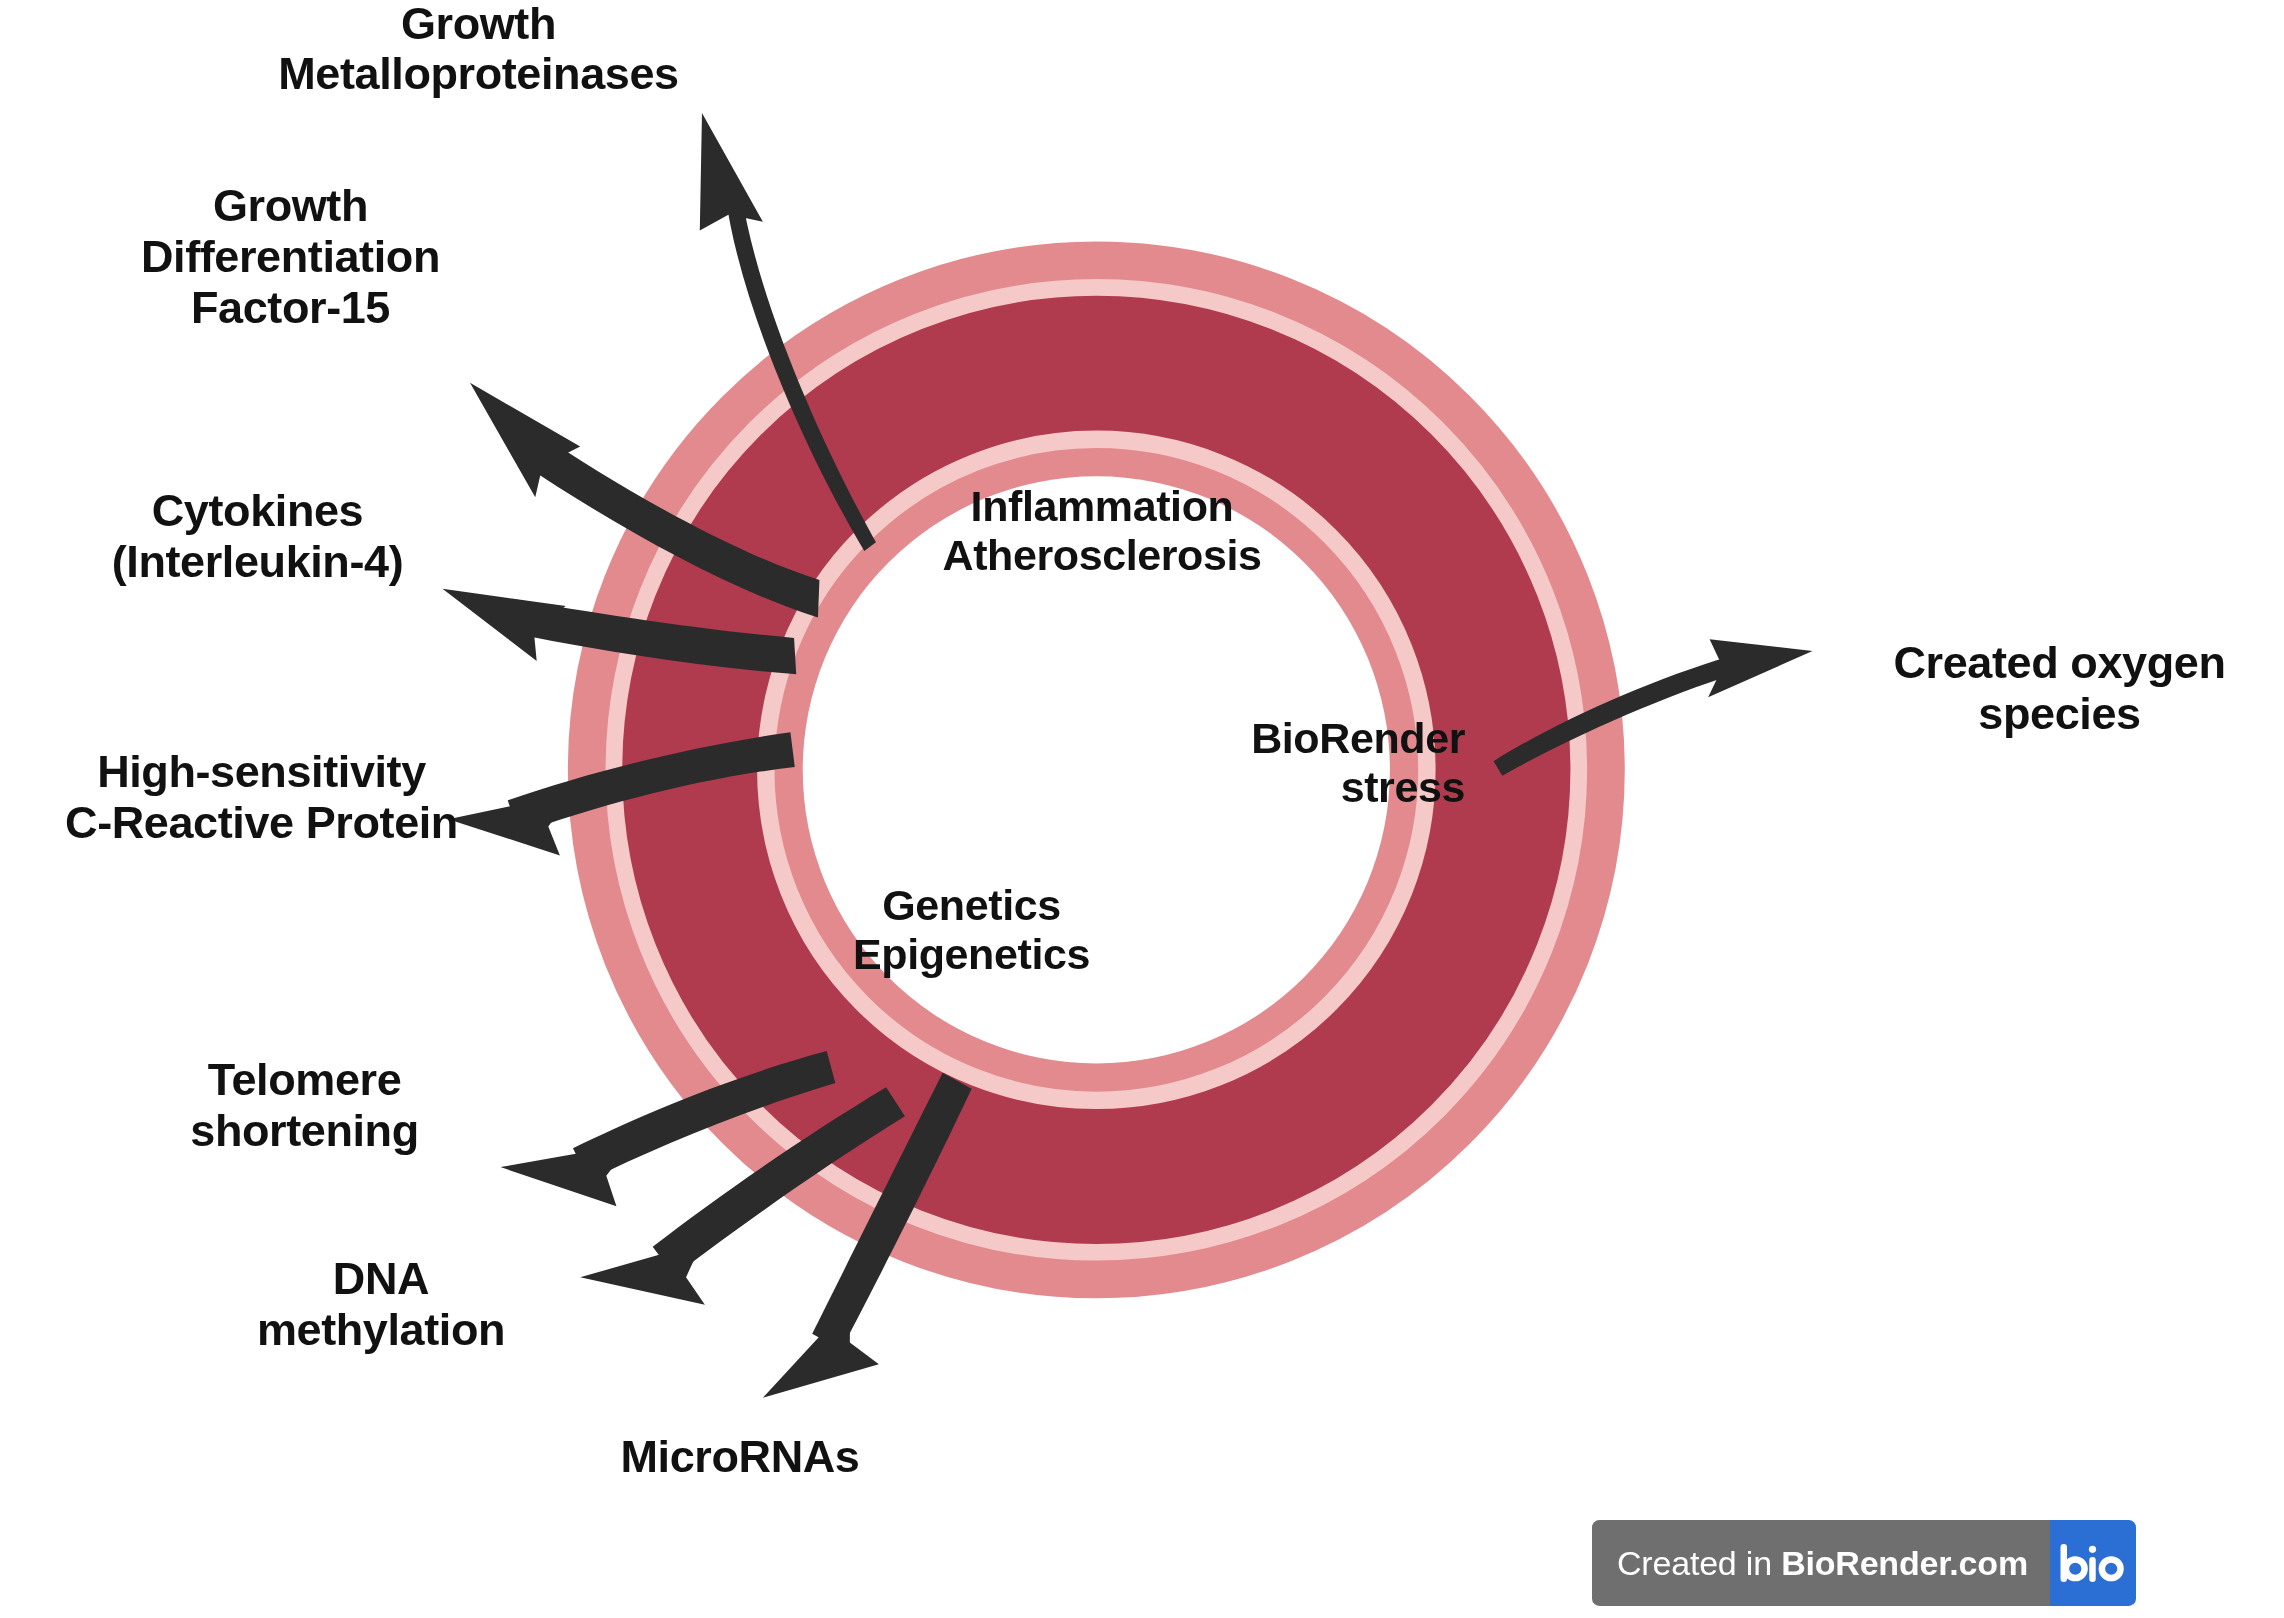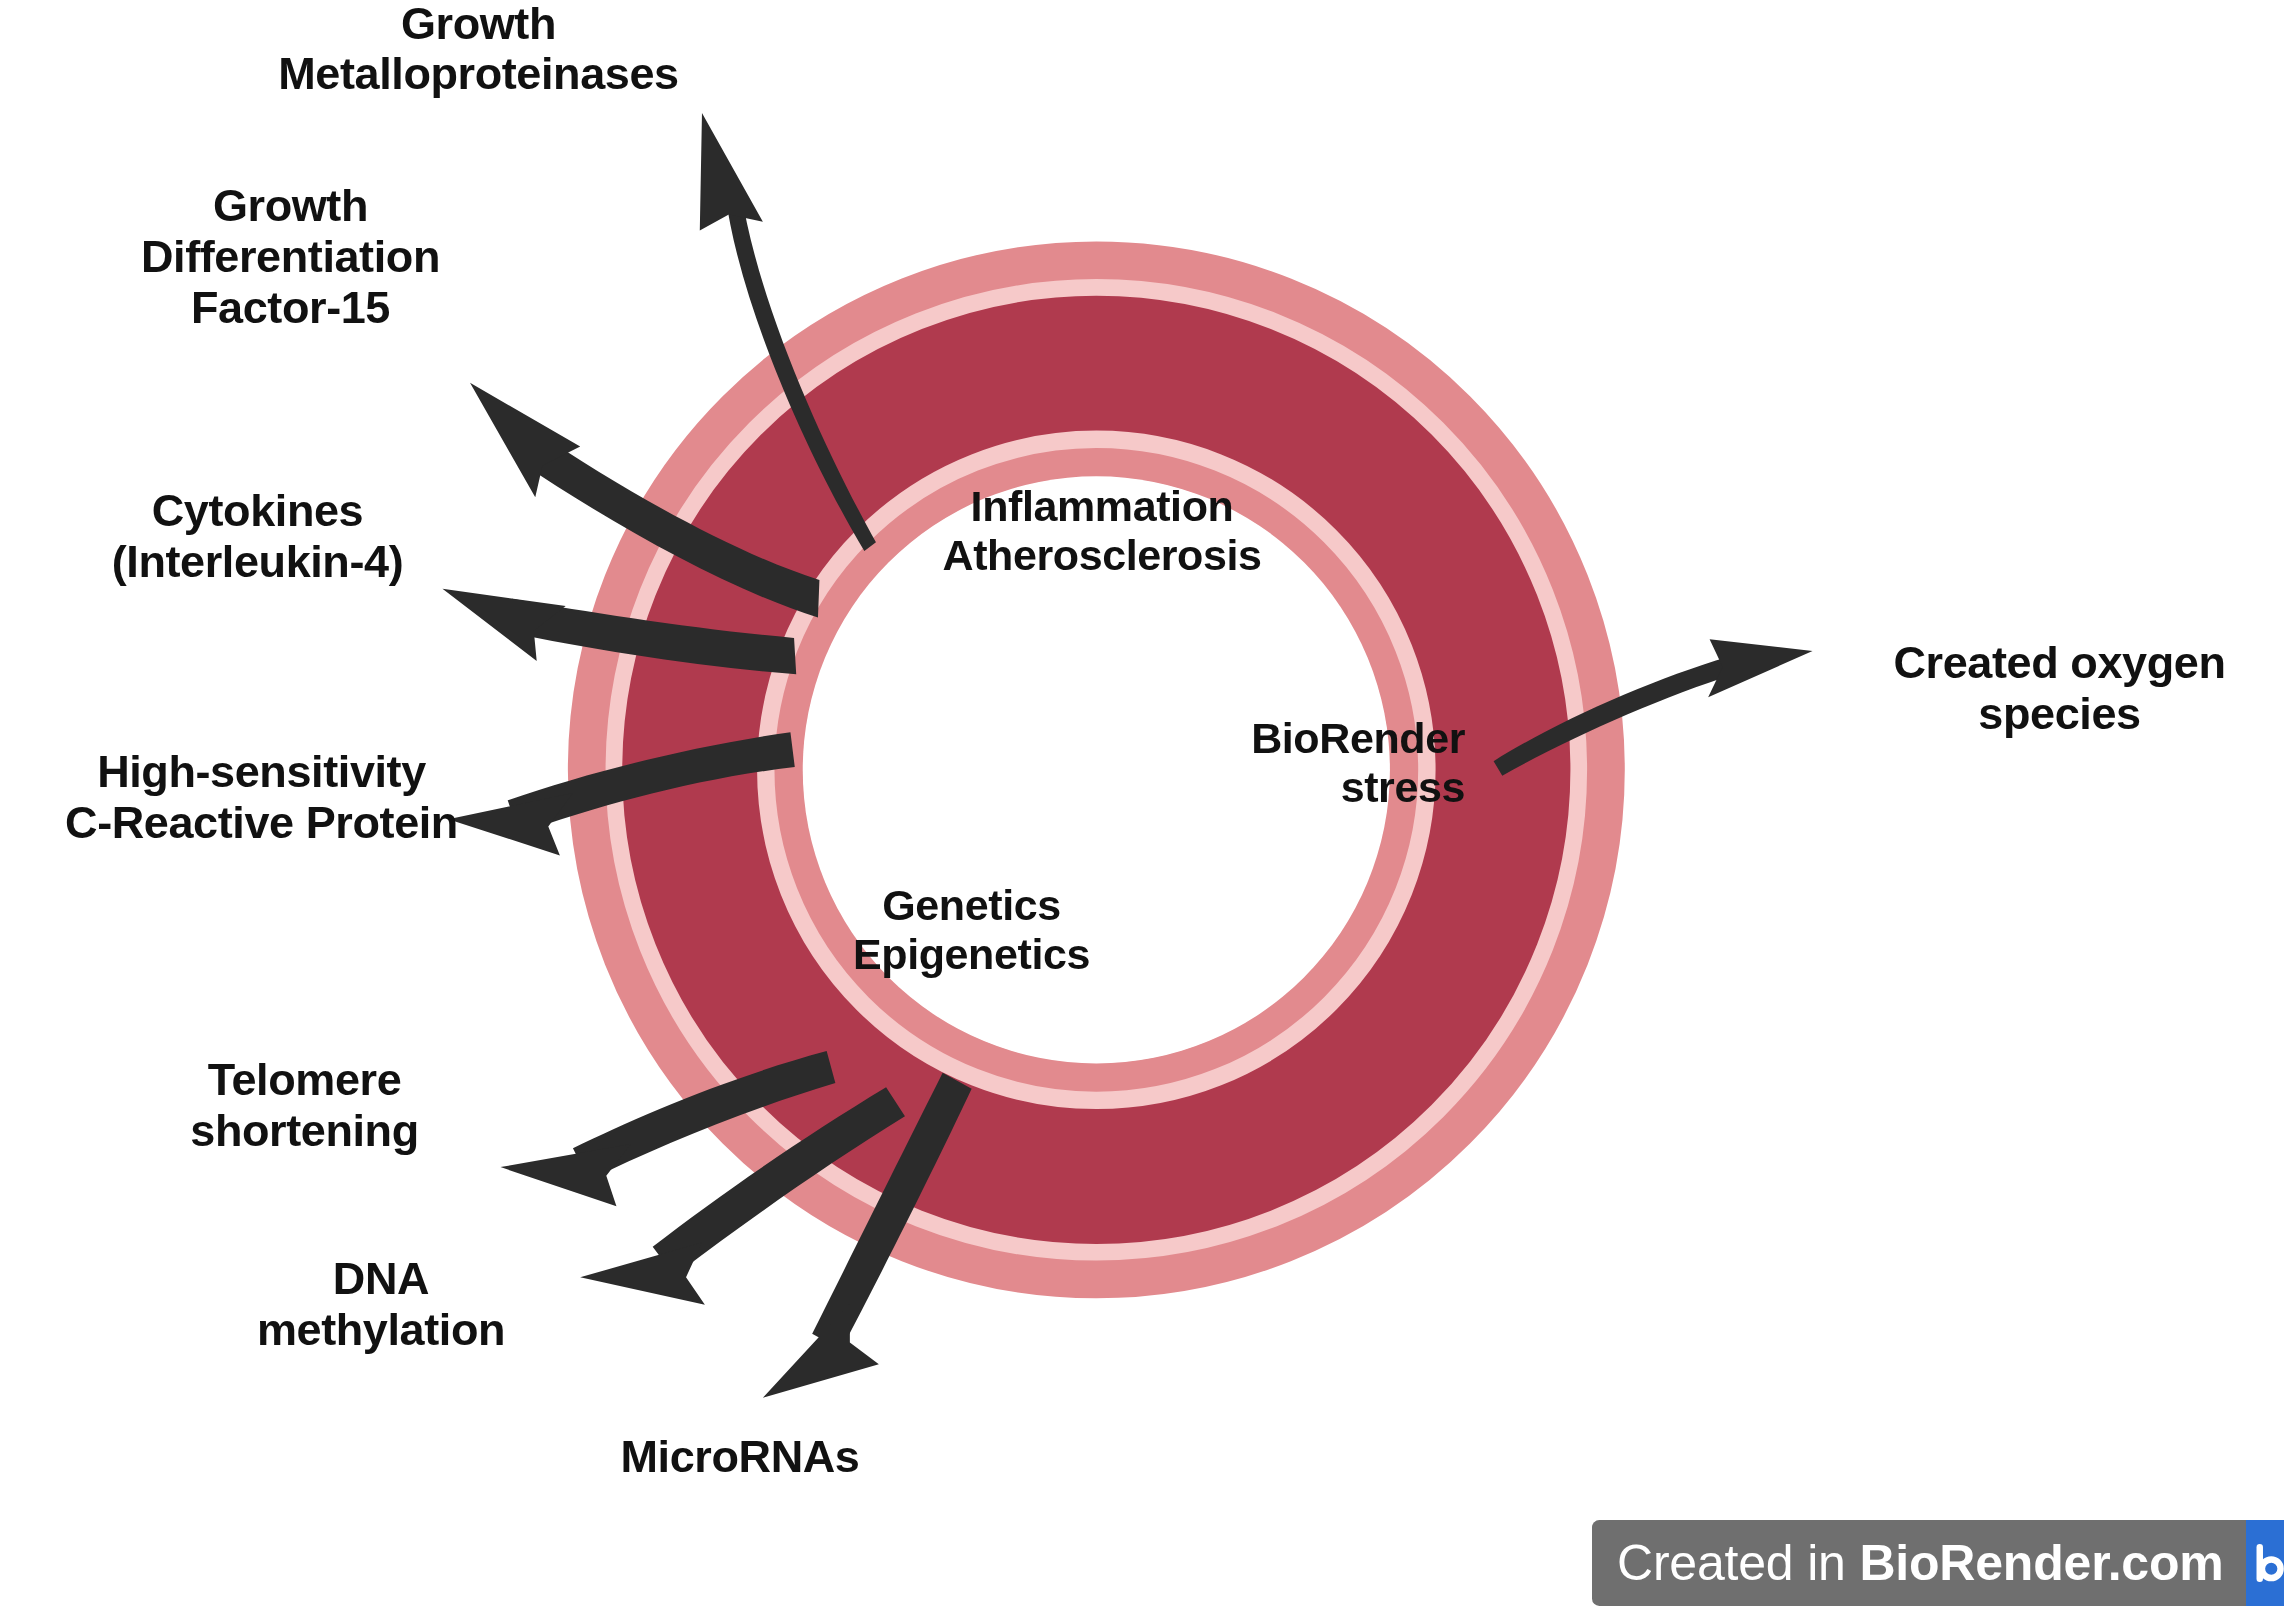--- a/index.html
+++ b/index.html
@@ -84,21 +84,21 @@
     border-radius: 7.3px;
     overflow: hidden;
     box-shadow: 0 0 0 0 rgba(0,0,0,0);
   }
   #watermark-text {
     background: #6f6f6f;
     color: #ffffff;
     display: flex;
     align-items: center;
     padding: 0 22px 0 25px;
-    font-size: 50px;
+    font-size: 34px;
     letter-spacing: -0.2px;
     white-space: pre;
     font-family: "Liberation Sans", sans-serif;
   }
   #watermark-text .wm-strong { font-weight: bold; }
   #watermark-logo {
     background: #2b6fd4;
     width: 86px;
     display: flex;
     align-items: center;

